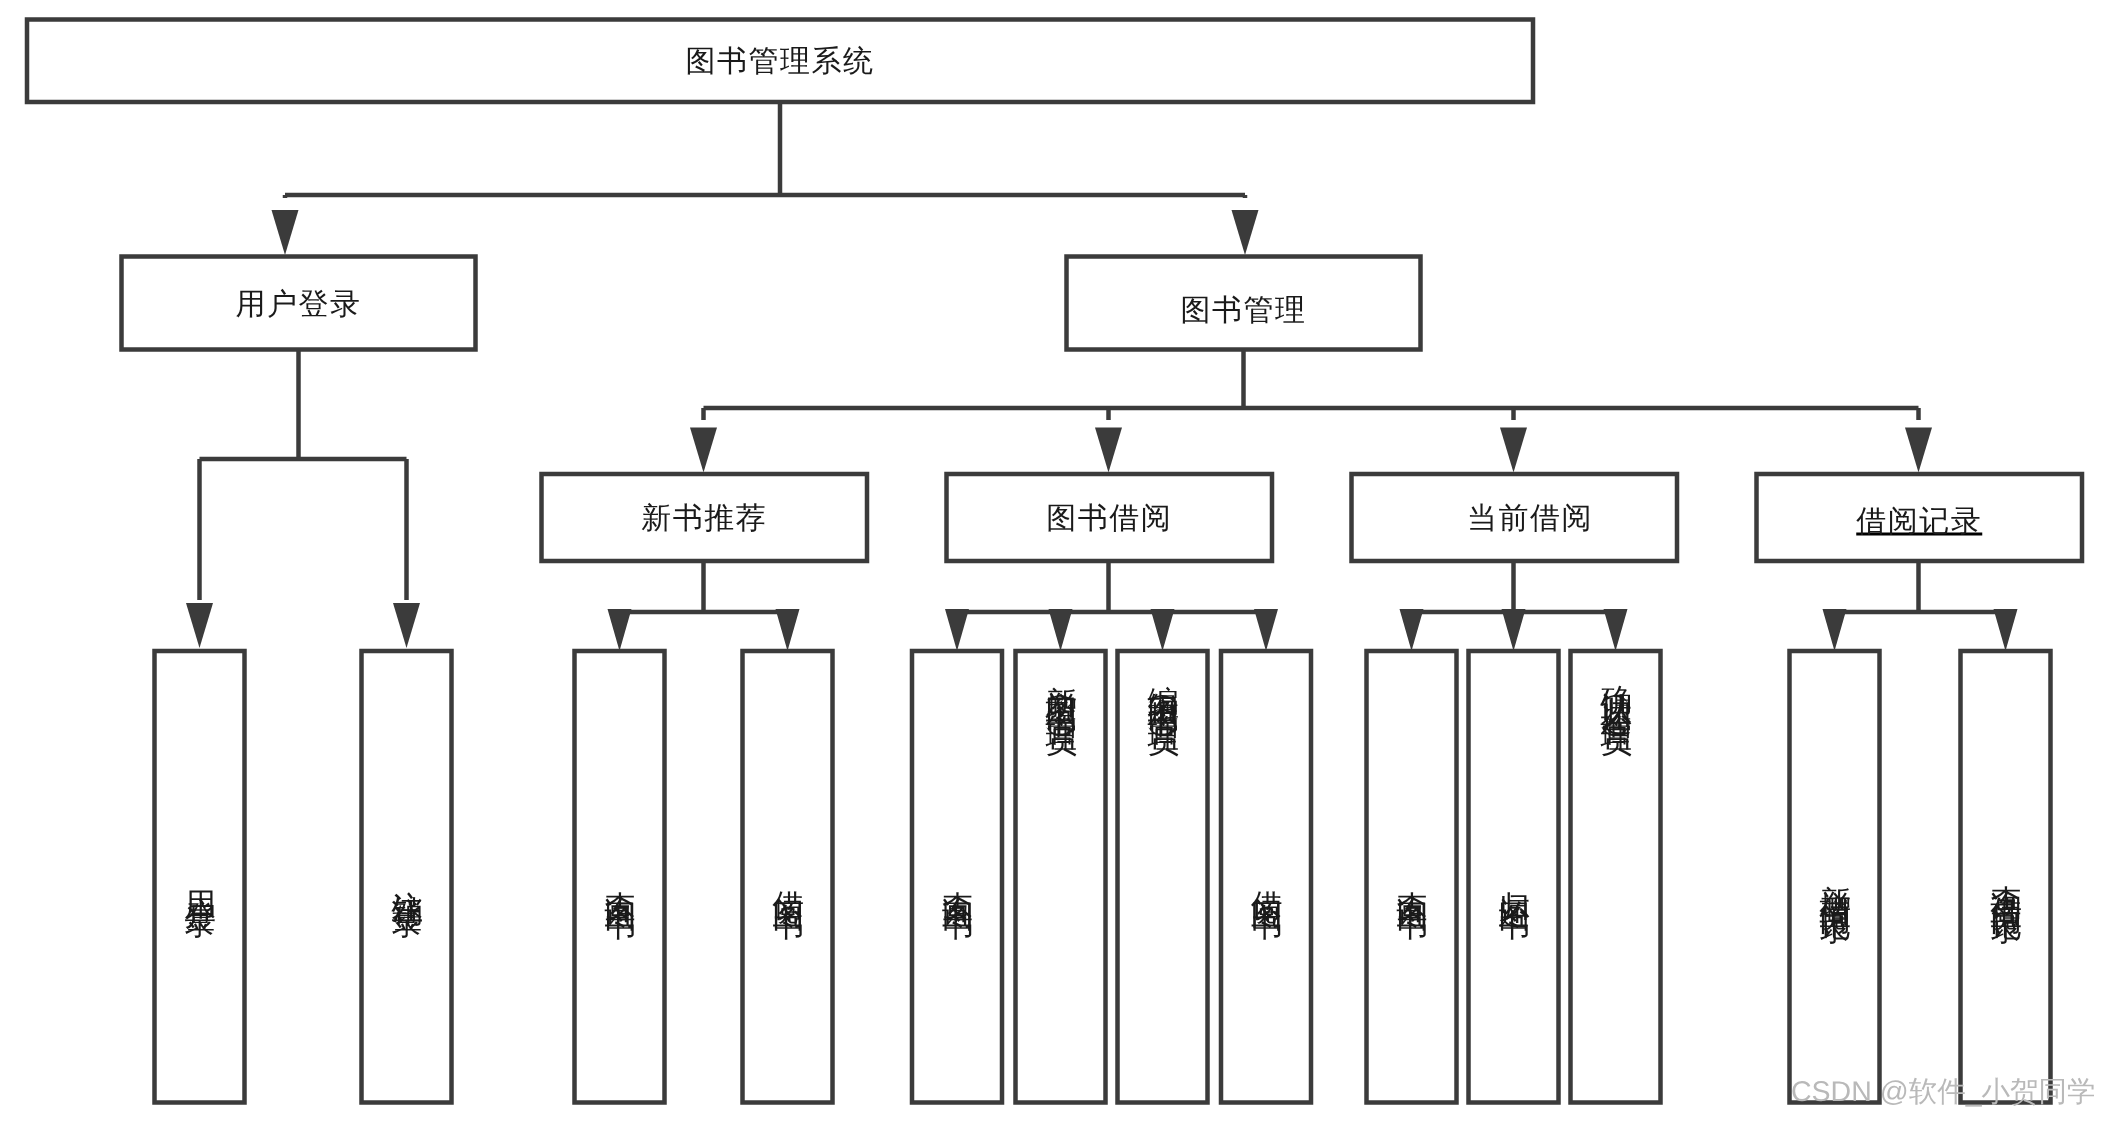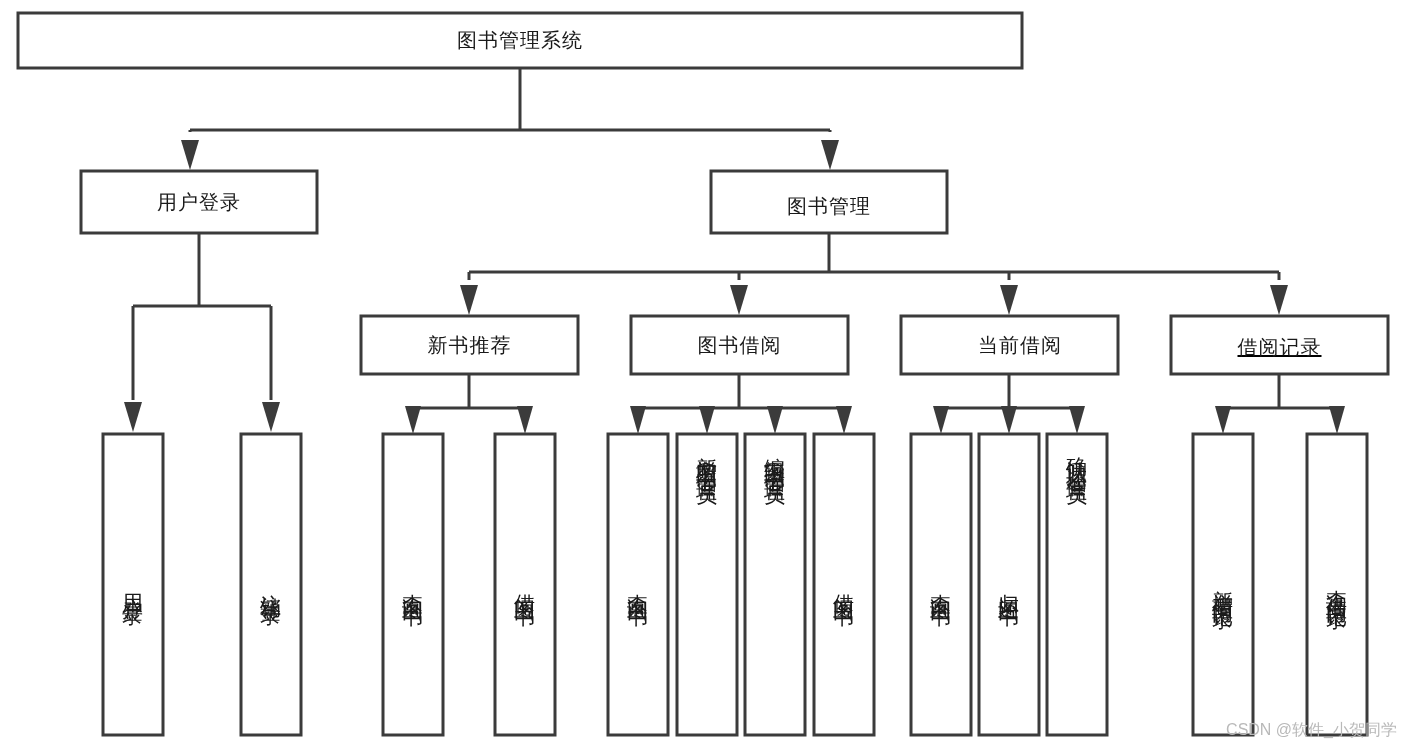--- a/index.html
+++ b/index.html
@@ -71,21 +71,21 @@
     font-size: 20px;
     color: #1a1a1a;
     white-space: nowrap;
     letter-spacing: 1px;
   }
   .watermark {
     position: absolute;
     right: 8px;
     bottom: 6px;
     font-family: "Liberation Sans", "DejaVu Sans", sans-serif;
-    font-size: 16px;
+    font-size: 19px;
     color: #b9b9b9;
     white-space: nowrap;
     pointer-events: none;
   }
 </style>
 </head>
 <body>
 
 <div id="diagram-root">
 

